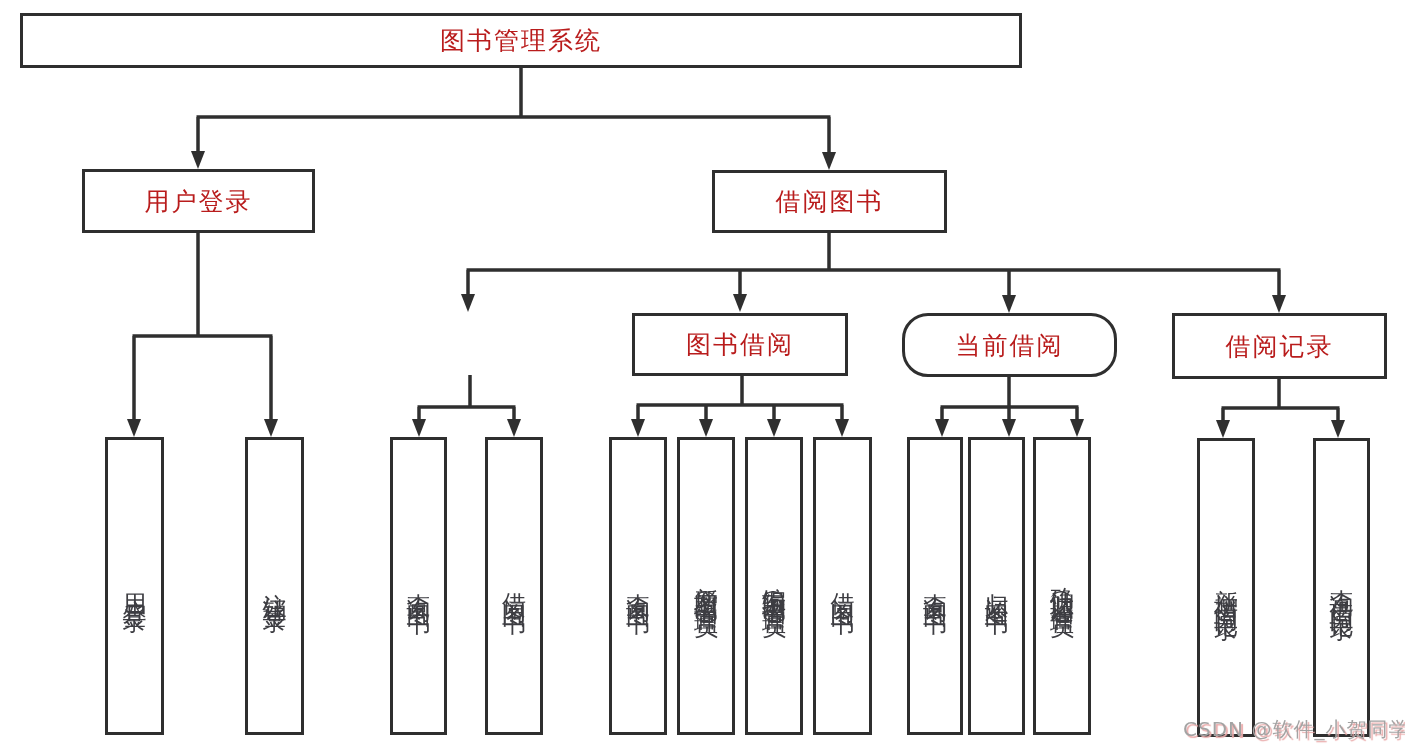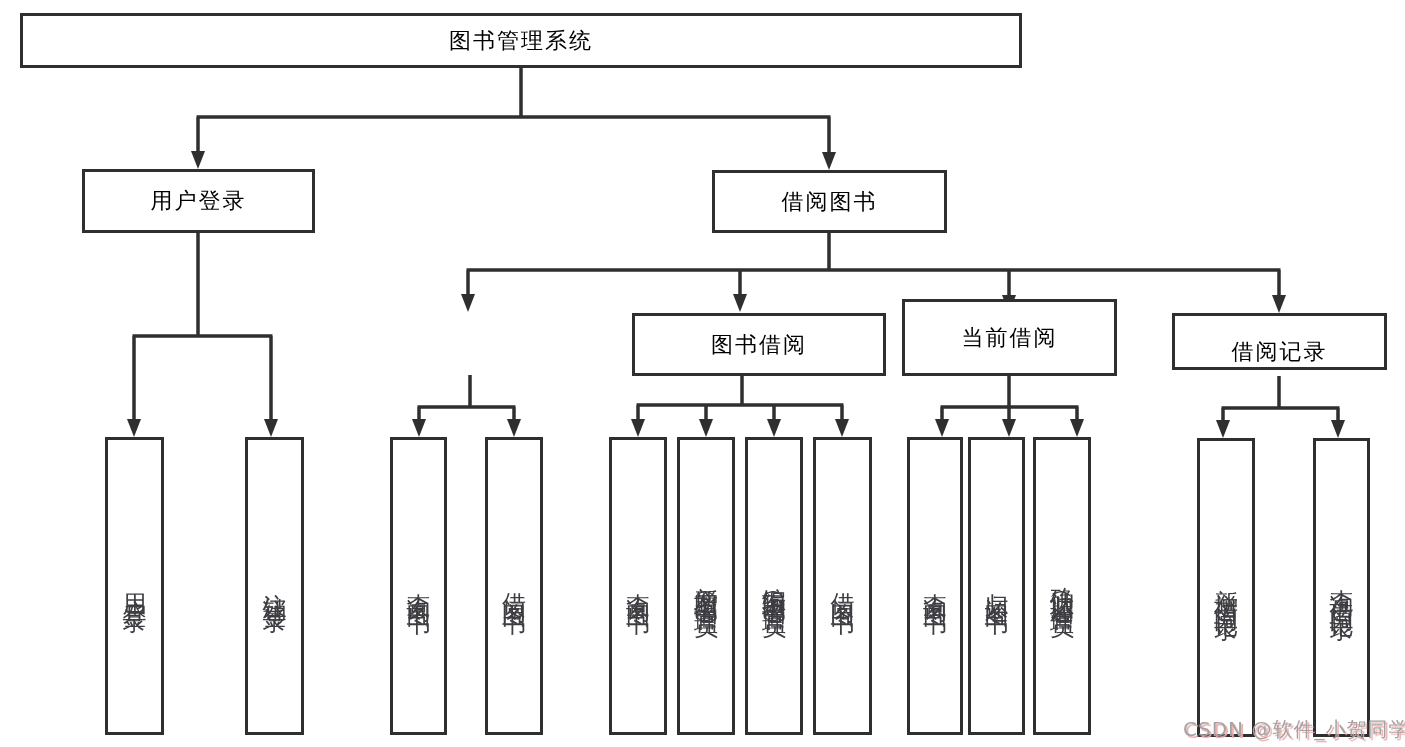--- a/index.html
+++ b/index.html
@@ -18,23 +18,23 @@
   .node {
     position: absolute;
     box-sizing: border-box;
     border: 3px solid #2f2f2f;
     background: #ffffff;
     display: flex;
     align-items: center;
     justify-content: center;
   }
   .hlabel {
-    font-size: 22px;
+    font-size: 25px;
     letter-spacing: 2px;
-    color: #000000;
+    color: #b91c1c;
     white-space: nowrap;
   }
   .vbox { top: 437px; width: 59px; height: 298px; }
   .vlabel {
     writing-mode: vertical-rl;
     text-orientation: mixed;
     font-size: 24px;
     letter-spacing: 6px;
     color: #3d3d42;
     line-height: 1;
@@ -109,27 +109,27 @@
     <span class="hlabel">图书管理系统</span>
   </div>
 
   <div class="node" style="left:82px; top:169px; width:233px; height:64px;">
     <span class="hlabel">用户登录</span>
   </div>
   <div class="node" style="left:712px; top:170px; width:235px; height:63px;">
     <span class="hlabel">借阅图书</span>
   </div>
 
-  <div class="node" style="left:632px; top:313px; width:254px; height:63px;">
+  <div class="node" style="left:632px; top:313px; width:216px; height:63px;">
     <span class="hlabel">图书借阅</span>
   </div>
-  <div class="node" style="left:902px; top:299px; width:215px; height:77px;">
+  <div class="node" style="left:902px; top:313px; width:215px; height:64px;border-radius:26px;">
     <span class="hlabel">当前借阅</span>
   </div>
-  <div class="node" style="left:1172px; top:313px; width:215px; height:57px;align-items:flex-end;">
+  <div class="node" style="left:1172px; top:313px; width:215px; height:66px;">
     <span class="hlabel">借阅记录</span>
   </div>
 
   <div class="node vbox" style="left:105px;">
     <span class="vlabel">用户登录</span>
   </div>
   <div class="node vbox" style="left:245px;">
     <span class="vlabel">注销登录</span>
   </div>
 

